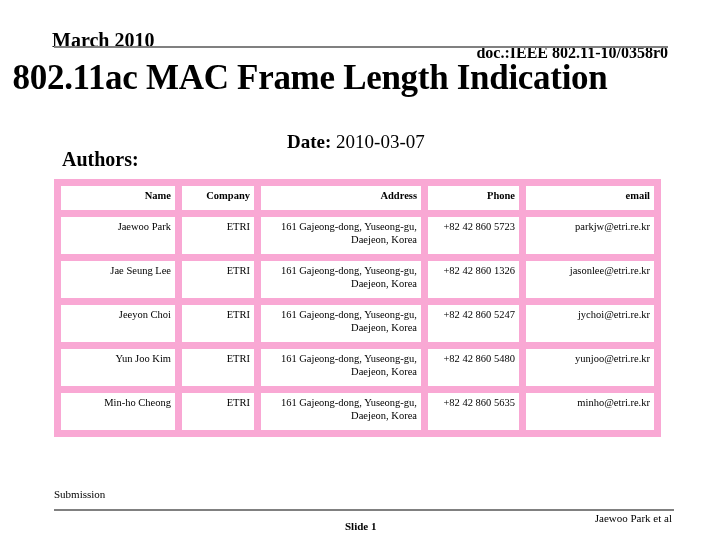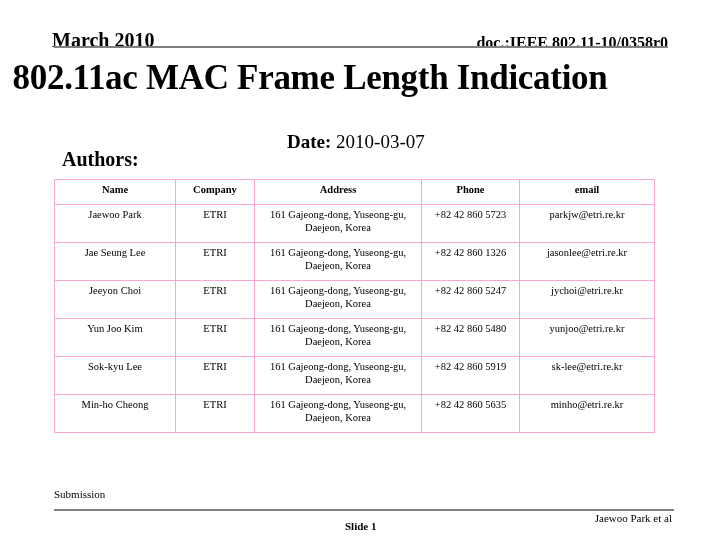--- a/index.html
+++ b/index.html
@@ -1,28 +1,28 @@
 <!DOCTYPE html>
 <html><head>
 <meta charset="utf-8">
 <style>
   html, body { margin:0; padding:0; background:#fff; }
   body { width:720px; height:540px; position:relative; overflow:hidden;
          font-family:"Liberation Serif", serif; color:#000; }
   .hdr-date { position:absolute; left:52px; top:29px; font-size:20px; font-weight:bold; }
-  .hdr-doc { position:absolute; right:52px; top:34px; font-size:16px; font-weight:bold; }
+  .hdr-doc { position:absolute; right:52px; top:44px; font-size:16px; font-weight:bold; }
   .hdr-line { position:absolute; left:54px; top:46px; width:614px; height:2px; background:#808080; }
   .title { position:absolute; left:0; width:620px; top:58px; text-align:center;
            font-size:35px; font-weight:bold; letter-spacing:-0.3px; }
   .date { position:absolute; left:287px; top:131px; font-size:19px; }
   .date b { font-weight:bold;margin-top:36px; }
   .authors { position:absolute; left:62px; top:148px; font-size:20px; font-weight:bold; }
   table.authors-table { position:absolute; left:54px; top:179px; width:600px;
            border-collapse:collapse; font-size:10.5px; table-layout:fixed; }
-  table.authors-table th, table.authors-table td { border:1px solid #f9a8d4; text-align:center;
+  table.authors-table th, table.authors-table td { border:7px solid #f9a8d4; text-align:right;
            vertical-align:top; padding:3px 4px; line-height:13px; }
   table.authors-table th { height:18px; font-weight:bold; }
   table.authors-table td { height:31px; }
   .ftr-line { position:absolute; left:54px; top:509px; width:620px; height:2px; background:#808080; }
   .ftr-left { position:absolute; left:54px; top:488px; font-size:11px; }
   .ftr-center { position:absolute; left:345px; top:512px; font-size:11px; font-weight:bold;margin-top:8px; }
   .ftr-right { position:absolute; right:48px; top:512px; font-size:11px; }
 </style>
 </head>
 <body>
@@ -80,27 +80,20 @@
       <td>jychoi@etri.re.kr</td>
     </tr>
     <tr>
       <td>Yun Joo Kim</td>
       <td>ETRI</td>
       <td>161 Gajeong-dong, Yuseong-gu, Daejeon, Korea</td>
       <td>+82 42 860 5480</td>
       <td>yunjoo@etri.re.kr</td>
     </tr>
     <tr>
-      <td>Sok-kyu Lee</td>
-      <td>ETRI</td>
-      <td>161 Gajeong-dong, Yuseong-gu, Daejeon, Korea</td>
-      <td>+82 42 860 5919</td>
-      <td>sk-lee@etri.re.kr</td>
-    </tr>
-    <tr>
       <td>Min-ho Cheong</td>
       <td>ETRI</td>
       <td>161 Gajeong-dong, Yuseong-gu, Daejeon, Korea</td>
       <td>+82 42 860 5635</td>
       <td>minho@etri.re.kr</td>
     </tr>
   </tbody>
 </table>
 
 <div class="ftr-line"></div>

